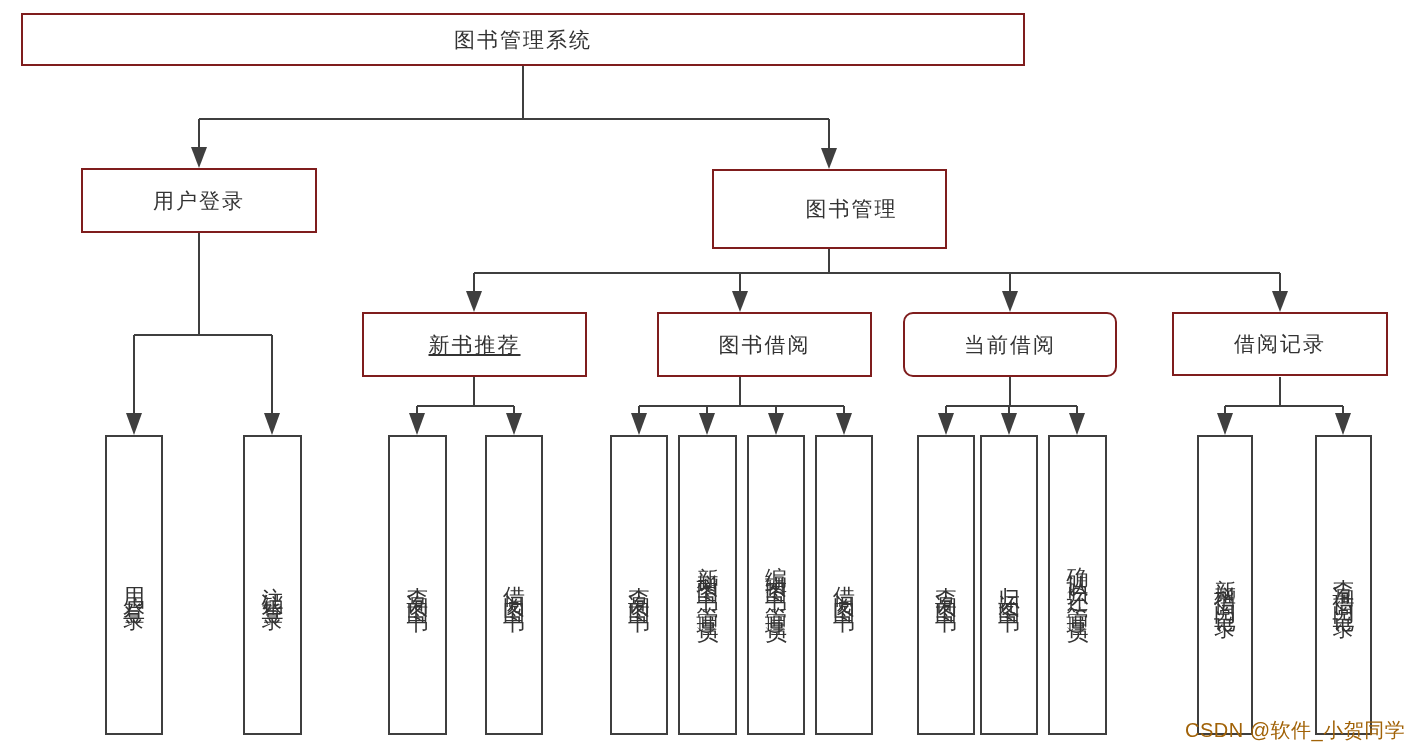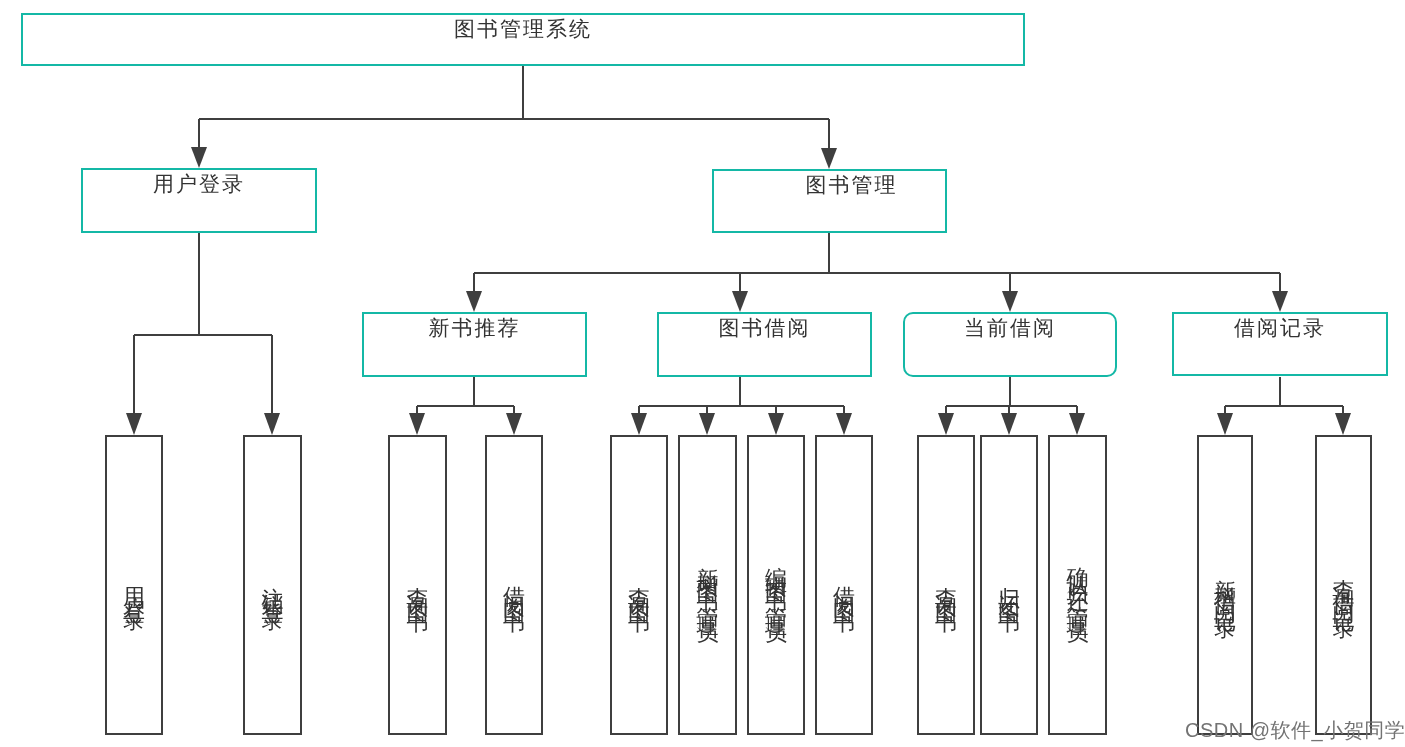--- a/index.html
+++ b/index.html
@@ -2,36 +2,36 @@
 <html><head>
 <meta charset="utf-8">
 <style>
   html,body{margin:0;padding:0;background:#fff;}
   .stage{
     position:relative;width:1405px;height:747px;background:#ffffff;
     font-family:"Liberation Sans","DejaVu Sans",sans-serif;overflow:hidden;
   }
   .wires{position:absolute;left:0;top:0;z-index:1;}
   .node{
-    position:absolute;box-sizing:border-box;border:2px solid #14b8a6;background:#ffffff;
-    display:flex;align-items:flex-start;justify-content:center;
+    position:absolute;box-sizing:border-box;border:2px solid #7f1d1d;background:#ffffff;
+    display:flex;align-items:center;justify-content:center;
     font-size:21px;color:#333;letter-spacing:2px;z-index:2;
   }
   .leaf{
     position:absolute;top:435px;height:300px;box-sizing:border-box;
     border:2px solid #3f3f3f;background:#ffffff;
     display:flex;align-items:center;justify-content:center;z-index:2;
   }
   .leaf .vtext{
     writing-mode:vertical-rl;text-orientation:mixed;white-space:nowrap;
     font-size:22px;letter-spacing:8px;color:#333;
   }
   .watermark{
     position:absolute;left:1185px;top:717px;z-index:5;
-    font-size:20px;color:#737373;letter-spacing:0.5px;white-space:nowrap;
+    font-size:20px;color:#a16207;letter-spacing:0.5px;white-space:nowrap;
   }
 </style>
 </head>
 <body>
 
 <div class="stage">
 
   <svg class="wires" width="1405" height="747" viewBox="0 0 1405 747">
     <g stroke="#3f3f3f" stroke-width="2" fill="none">
 
@@ -72,25 +72,25 @@
     </g>
   </svg>
 
   <div class="node" style="left:21px;top:13px;width:1004px;height:53px;">
     <span>图书管理系统</span>
   </div>
 
   <div class="node" style="left:81px;top:168px;width:236px;height:65px;">
     <span>用户登录</span>
   </div>
-  <div class="node" style="left:712px;top:169px;width:235px;height:64px;padding-left:44px;">
+  <div class="node" style="left:712px;top:169px;width:235px;height:80px;padding-left:44px;">
     <span>图书管理</span>
   </div>
 
-  <div class="node" style="left:362px;top:312px;width:225px;height:65px;">
+  <div class="node" style="left:362px;top:312px;width:225px;height:65px;text-decoration:underline;">
     <span>新书推荐</span>
   </div>
   <div class="node" style="left:633px;top:312px;width:215px;height:65px;margin-left:24px;">
     <span>图书借阅</span>
   </div>
   <div class="node" style="left:903px;top:312px;width:214px;height:65px;border-radius:10px;">
     <span>当前借阅</span>
   </div>
   <div class="node" style="left:1172px;top:312px;width:216px;height:64px;">
     <span>借阅记录</span>

